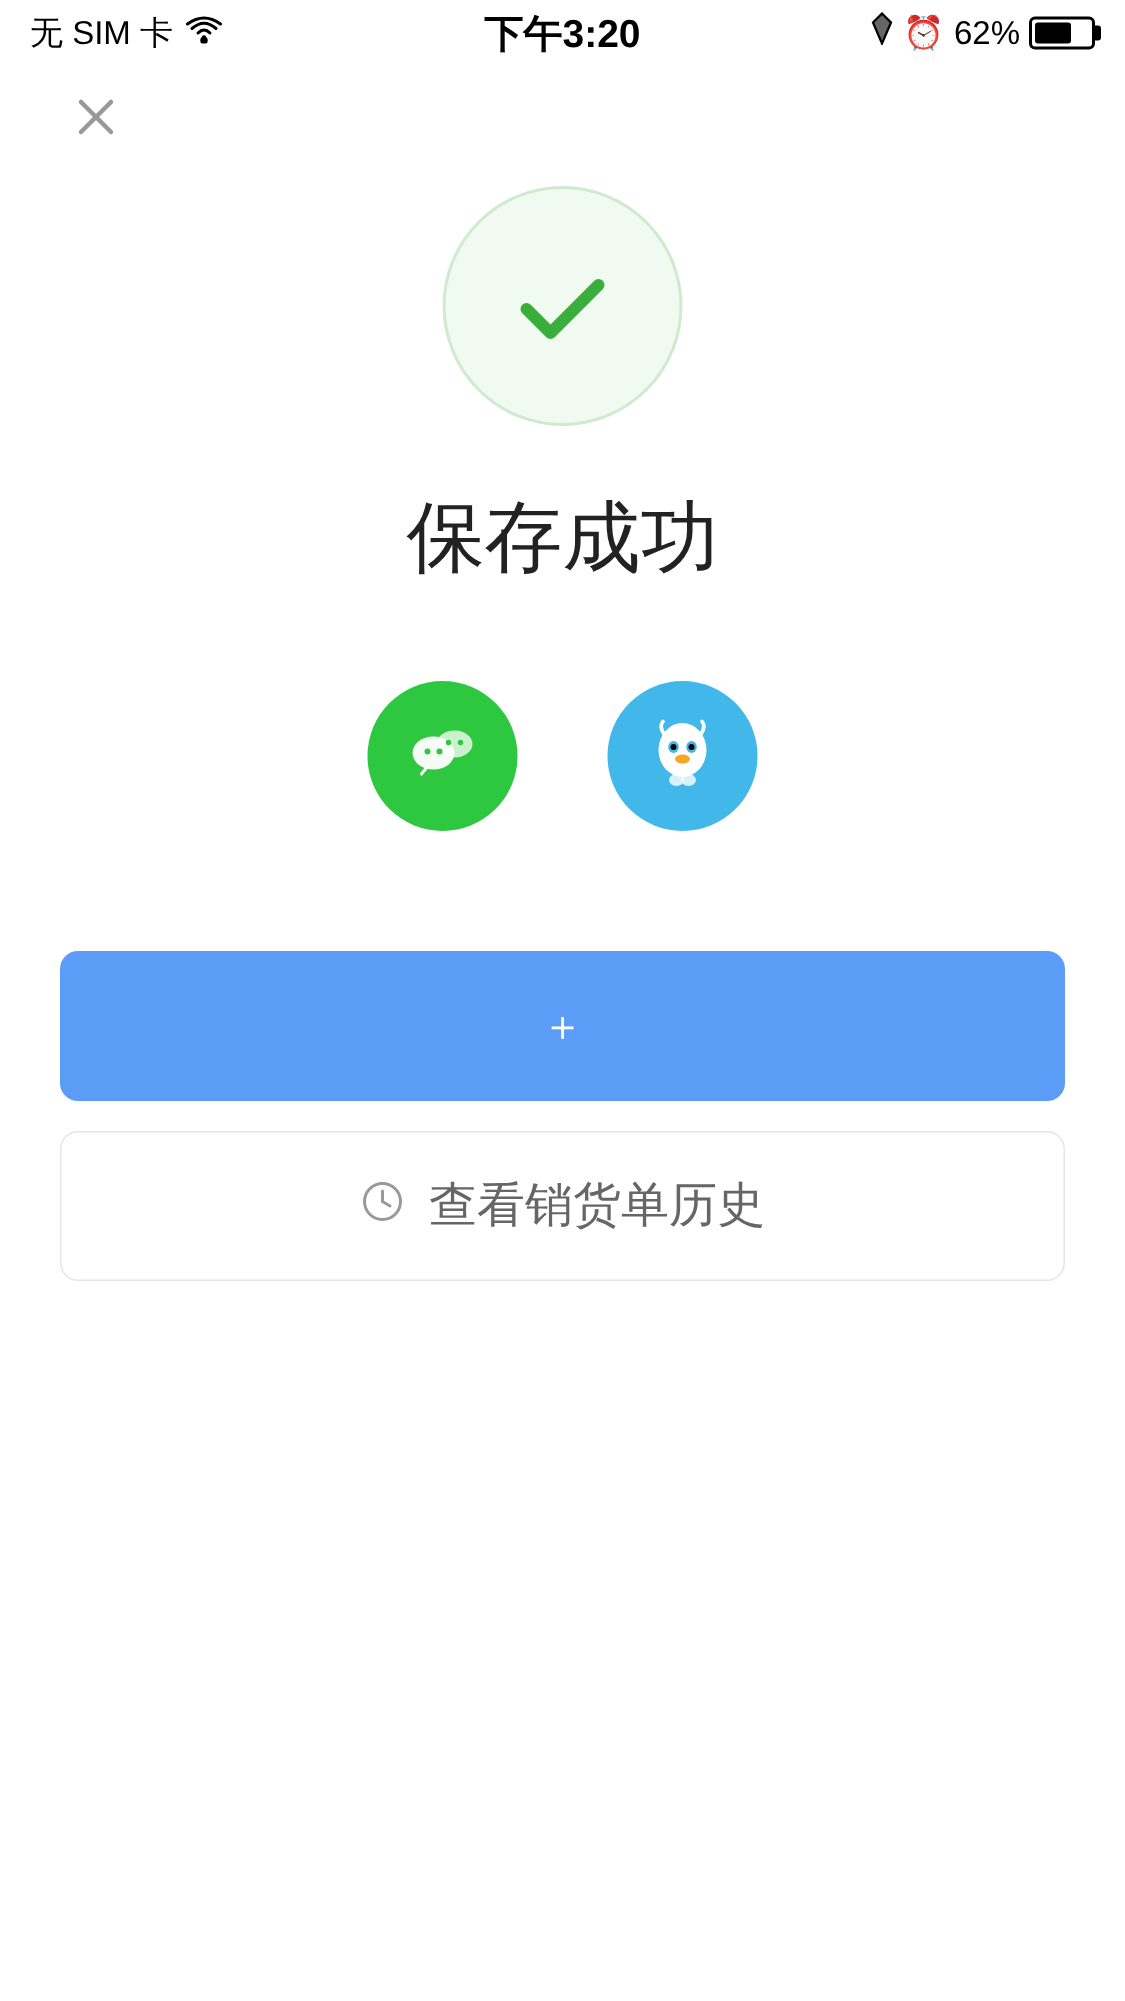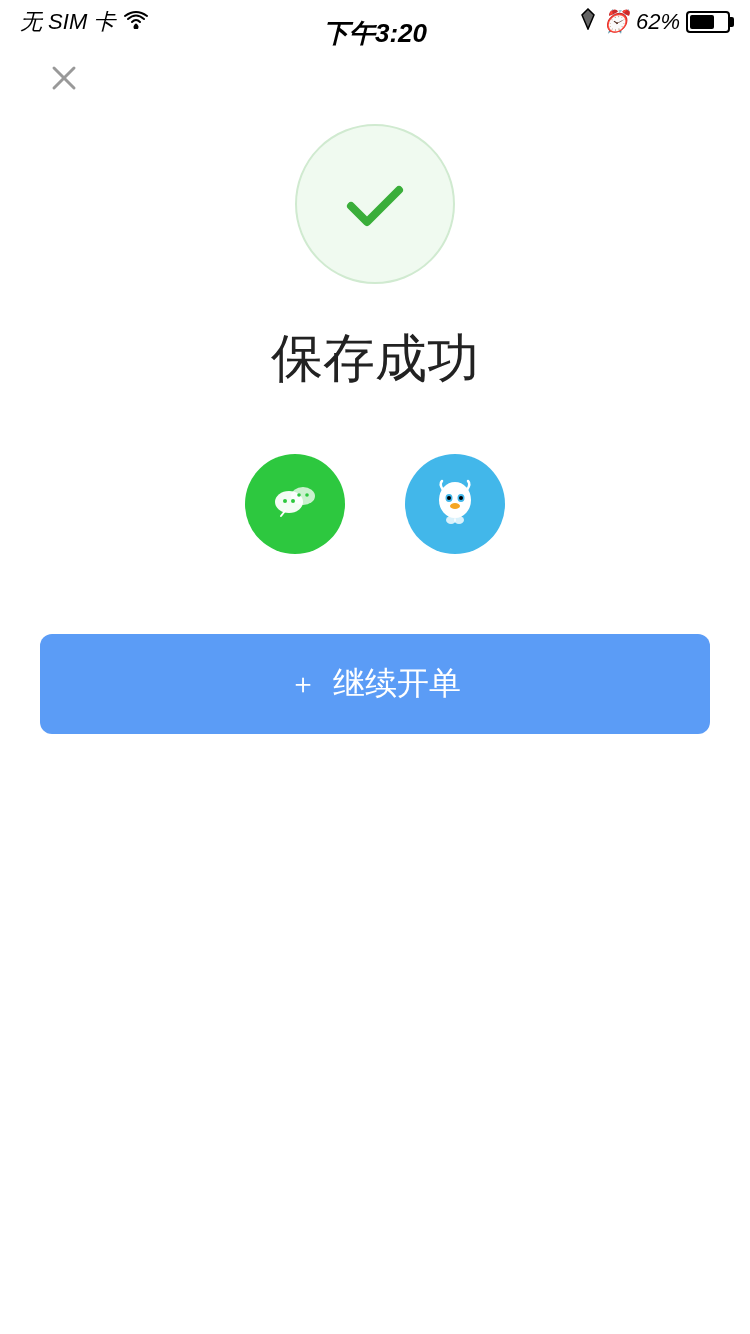--- a/index.html
+++ b/index.html
@@ -16,26 +16,26 @@
       font-family: -apple-system, 'PingFang SC', 'Helvetica Neue', sans-serif;
       position: relative;
       overflow-x: hidden;
     }
 
     
     .status-bar {
       width: 100%;
       height: 44px;
       display: flex;
+      align-items: center;
       justify-content: space-between;
-      padding: 16px 20px;
+      padding: 0 20px;
       font-size: 24px;
       font-weight: 500;
       color: #000;
-      font-style: italic;
     }
 
     .status-left {
       display: flex;
       align-items: center;
       gap: 8px;
       font-size: 22px;
     }
 
     .status-center {
@@ -308,19 +308,28 @@
         <ellipse cx="32" cy="44" rx="5" ry="4" fill="white" opacity="0.8"></ellipse>
       </svg>
     </button>
 
   </div>
 
   <div class="action-buttons">
 
     <button class="action-btn btn-primary">
       <span class="btn-icon">＋</span>
-      <span>继续开单</span>
     </button>
 
 
+    <button class="action-btn btn-secondary">
+      <span class="btn-icon">
+        <svg width="30" height="30" viewBox="0 0 30 30" fill="none">
+          <circle cx="15" cy="15" r="12" stroke="#999" stroke-width="2"></circle>
+          <line x1="15" y1="8" x2="15" y2="15" stroke="#999" stroke-width="2" stroke-linecap="round"></line>
+          <line x1="15" y1="15" x2="20" y2="18" stroke="#999" stroke-width="2" stroke-linecap="round"></line>
+        </svg>
+      </span>
+      <span>查看销货单历史</span>
+    </button>
 
   </div>
 </div>
 
 </body></html>

